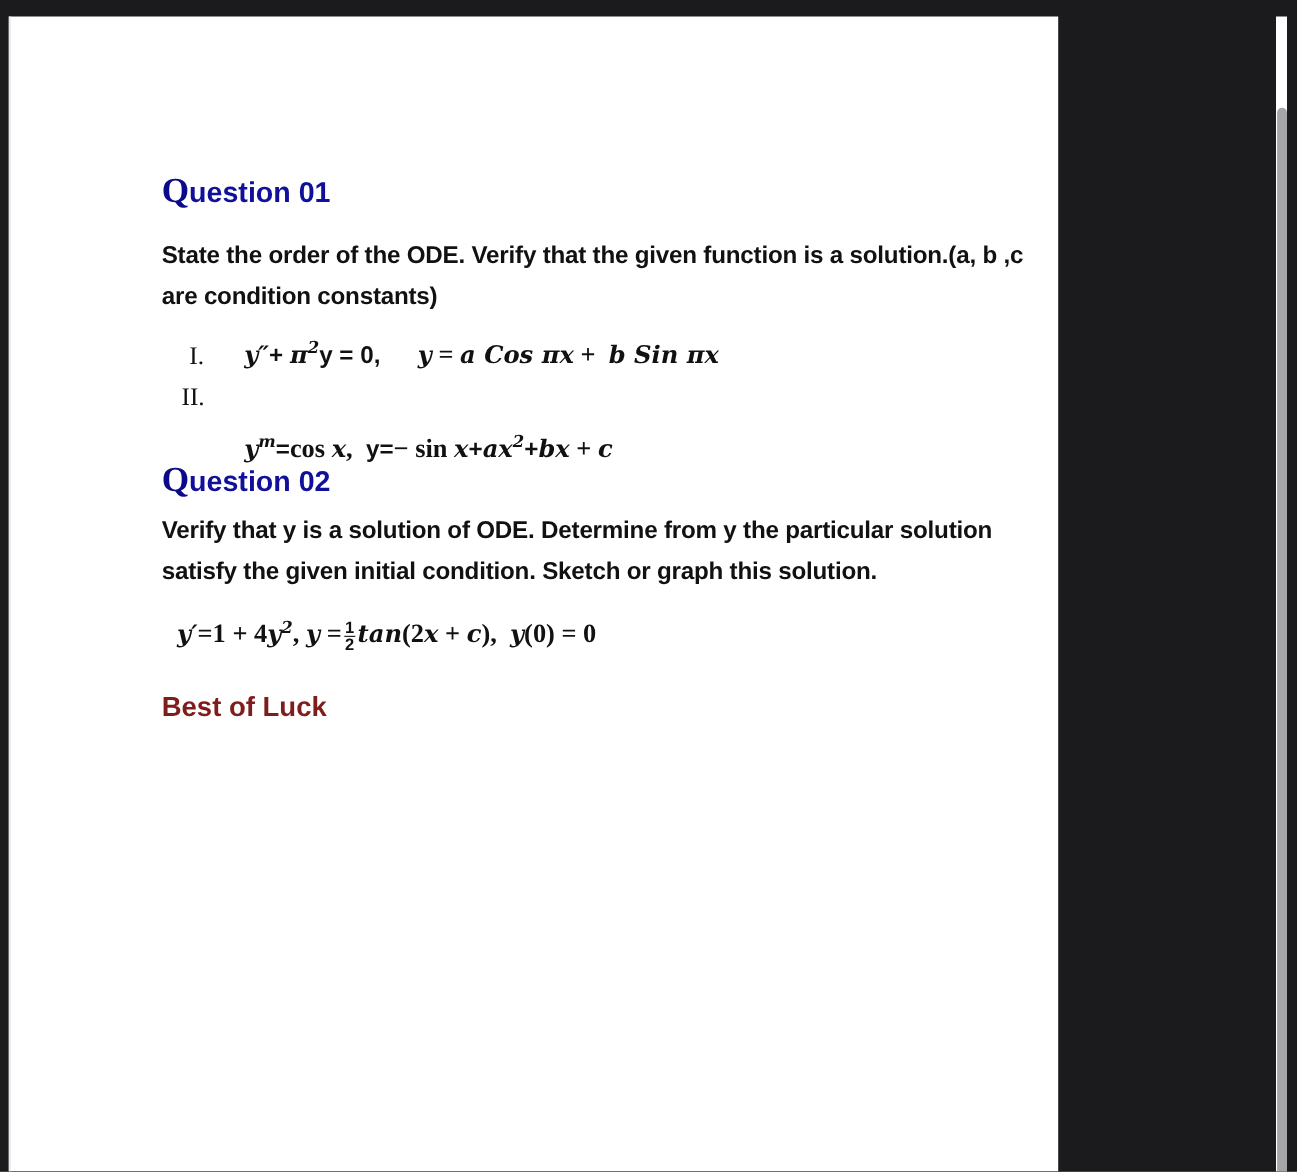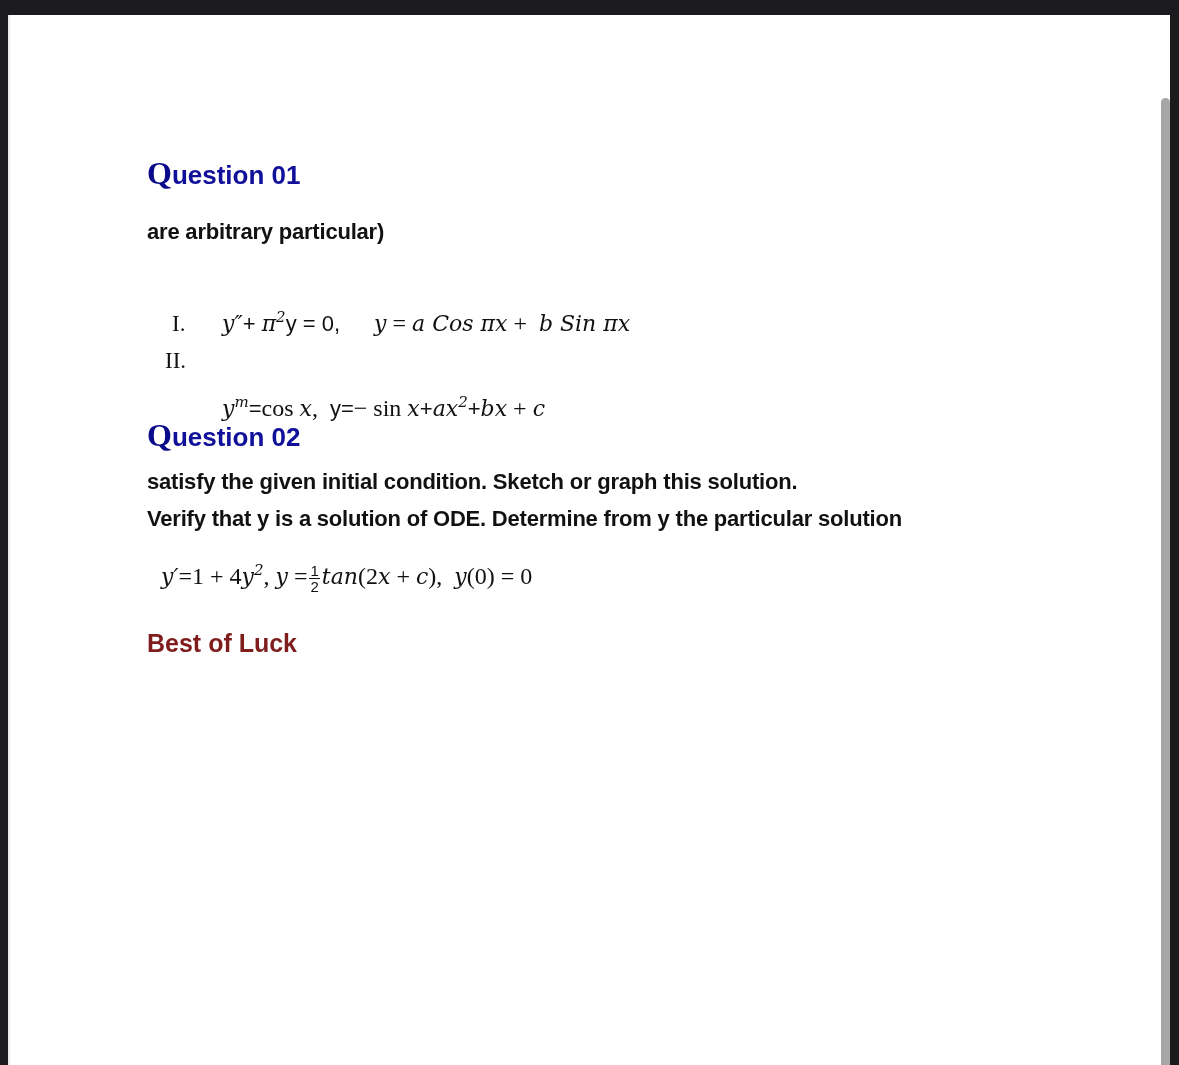--- a/index.html
+++ b/index.html
@@ -13,21 +13,21 @@
     .viewer {
       position: relative;
       width: 1179px;
       height: 1065px;
       background: #1b1b1d;
     }
     .page {
       position: absolute;
       left: 8px;
       top: 15px;
-      width: 1162px;
+      width: 954px;
       height: 1050px;
       background: #ffffff;
       border-left: 2px solid #ececec;
       box-sizing: border-box;
     }
     .scrollbar-track {
       position: absolute;
       left: 1160px;
       top: 15px;
       width: 10px;
@@ -73,20 +73,21 @@
       line-height: 37px;
       letter-spacing: -0.2px;
       white-space: nowrap;
     }
     .eq-row {
       position: absolute;
       font-family: "Liberation Serif", serif;
       font-size: 24px;
       color: #111111;
       white-space: nowrap;
+      font-weight: bold;
     }
     .roman {
       position: absolute;
       font-family: "Liberation Serif", serif;
       font-size: 23px;
       color: #111111;
     }
     .math { font-family: "DejaVu Serif", serif; font-style: italic; font-size: 22px; }
     .up { font-family: "Liberation Serif", serif; font-style: normal; }
     .sans { font-family: "Liberation Sans", sans-serif; font-style: normal; font-size: 22px; }
@@ -118,42 +119,43 @@
 
 <div class="viewer">
   <div class="page">
     <div class="content">
 
       <div class="heading" style="top:140px;">
         <span class="q">Q</span><span>uestion 01</span>
       </div>
 
       <div class="para" style="top:198px;">
-        <div>are arbitrary particular)</div>
+        <div>State the order of the ODE. Verify that the given function is a solution.(a, b ,c</div>
+        <div>are condition constants)</div>
       </div>
 
       <div class="roman" style="left:25px; top:296px;">I.</div>
       <div class="eq-row" style="left:75px; top:295px;">
         <span class="math">y″</span><span class="sans">+ </span><span class="math">π<sup>2</sup></span><span class="sans">y = 0,</span>
         <span style="display:inline-block;width:22px;"></span>
         <span class="math">y</span> <span class="up">=</span> <span class="math">a Cos πx</span> <span class="up">+</span>&nbsp; <span class="math">b Sin πx</span>
       </div>
 
       <div class="roman" style="left:18px; top:333px;">II.</div>
       <div class="eq-row" style="left:75px; top:332px;margin-top:48px;">
         <span class="math">y<sup>m</sup></span><span class="sans">=</span><span class="up">cos</span> <span class="math">x</span><span class="up">,</span>&nbsp; <span class="sans">y=</span><span class="up">− sin</span> <span class="math">x</span><span class="sans">+</span><span class="math">ax<sup>2</sup></span><span class="sans">+</span><span class="math">bx</span> <span class="up">+</span> <span class="math">c</span>
       </div>
 
       <div class="heading" style="top:402px;">
         <span class="q">Q</span><span>uestion 02</span>
       </div>
 
       <div class="para" style="top:448px;">
+        <div>Verify that y is a solution of ODE. Determine from y the particular solution</div>
         <div>satisfy the given initial condition. Sketch or graph this solution.</div>
-        <div>Verify that y is a solution of ODE. Determine from y the particular solution</div>
       </div>
 
       <div class="eq-row" style="left:0; top:548px;margin-left:14px;">
         <span class="math">y′</span><span class="up">=1 + 4</span><span class="math">y<sup>2</sup></span><span class="up">, </span><span class="math">y</span> <span class="up">=</span><span class="frac"><span class="num">1</span><span class="den">2</span></span><span class="math">tan</span><span class="up">(2</span><span class="math">x</span> <span class="up">+</span> <span class="math">c</span><span class="up">),</span>&nbsp; <span class="math">y</span><span class="up">(0) = 0</span>
       </div>
 
       <div class="closing" style="top:614px;">Best of Luck</div>
 
     </div>
   </div>

